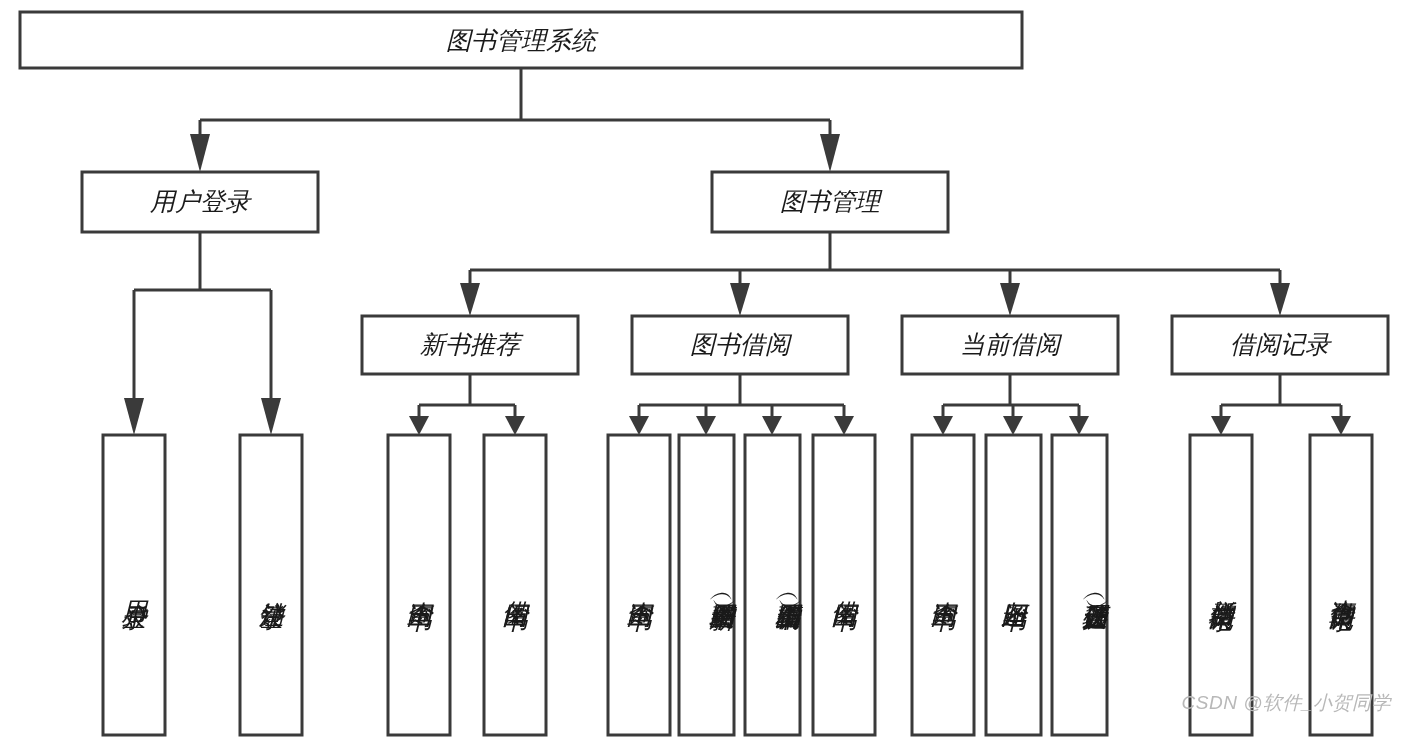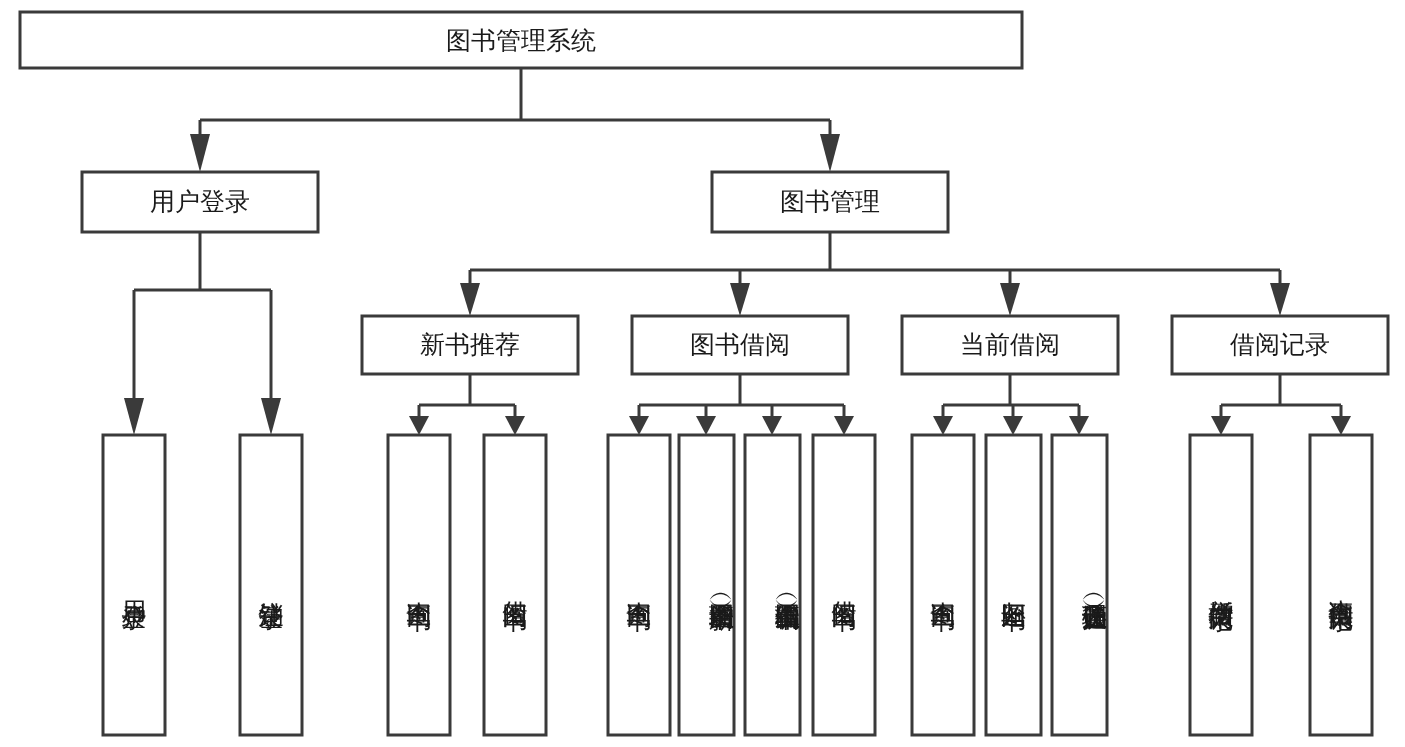--- a/index.html
+++ b/index.html
@@ -11,20 +11,21 @@
     width: 1405px;
     height: 747px;
     font-family: "Liberation Sans", "DejaVu Sans", sans-serif;
     overflow: hidden;
     position: relative;
   }
   #diagram-root {
     position: relative;
     width: 1405px;
     height: 722px;
+    font-style: italic;
   }
   svg#flow-svg {
     position: absolute;
     top: 0;
     left: 0;
     width: 1405px;
     height: 747px;
     display: block;
   }
   .node-box {
@@ -206,14 +207,15 @@
   <div class="vlabel-wrap" style="left:745px; top:437px; width:55px; height:296px; align-items:flex-start; letter-spacing:0px;">编辑图书（管理员）</div>
   <div class="vlabel-wrap" style="left:813px; top:435px; width:62px; height:300px;">借阅图书</div>
 
   <div class="vlabel-wrap" style="left:912px; top:435px; width:62px; height:300px;">查询图书</div>
   <div class="vlabel-wrap" style="left:986px; top:435px; width:55px; height:300px;">归还图书</div>
   <div class="vlabel-wrap" style="left:1052px; top:437px; width:55px; height:296px; align-items:flex-start; letter-spacing:0px;">确认归还（管理员）</div>
 
   <div class="vlabel-wrap" style="left:1190px; top:435px; width:62px; height:300px;">新增借阅记录</div>
   <div class="vlabel-wrap" style="left:1310px; top:435px; width:62px; height:300px;">查询借阅记录</div>
 
+  <div class="watermark">CSDN @软件_小贺同学</div>
 
 </div>
 
 </body></html>

